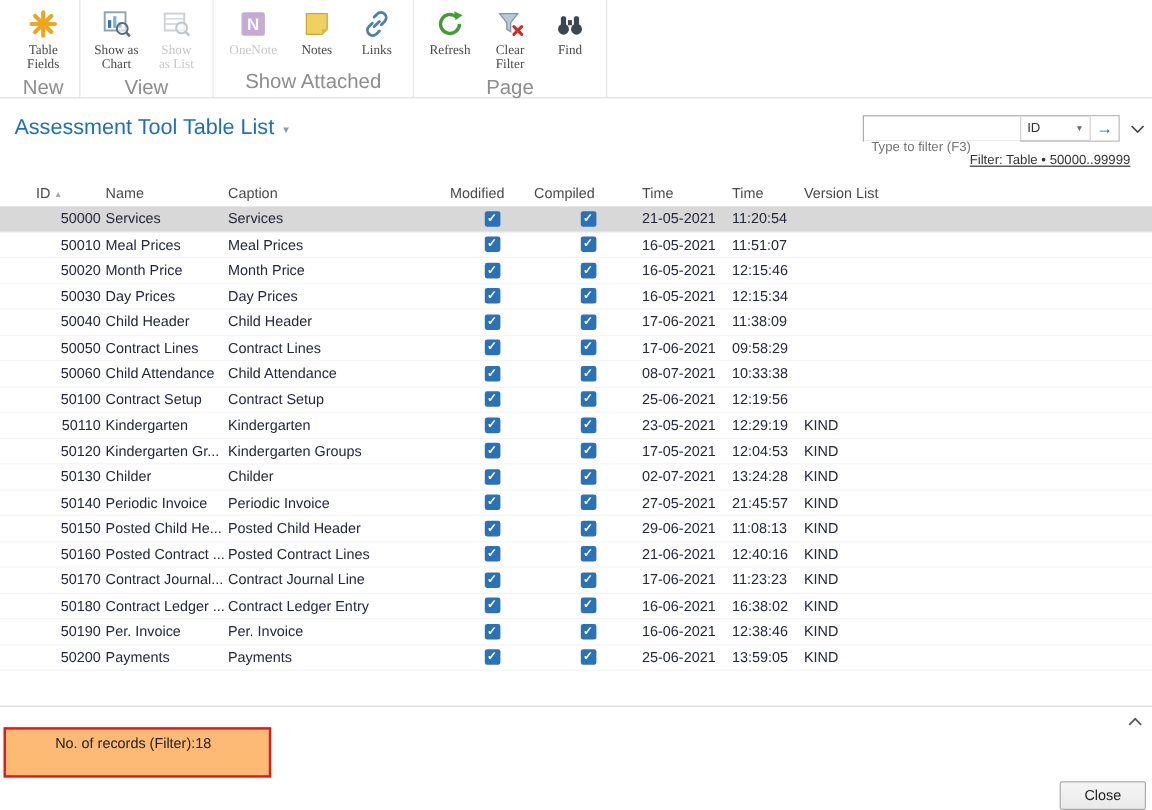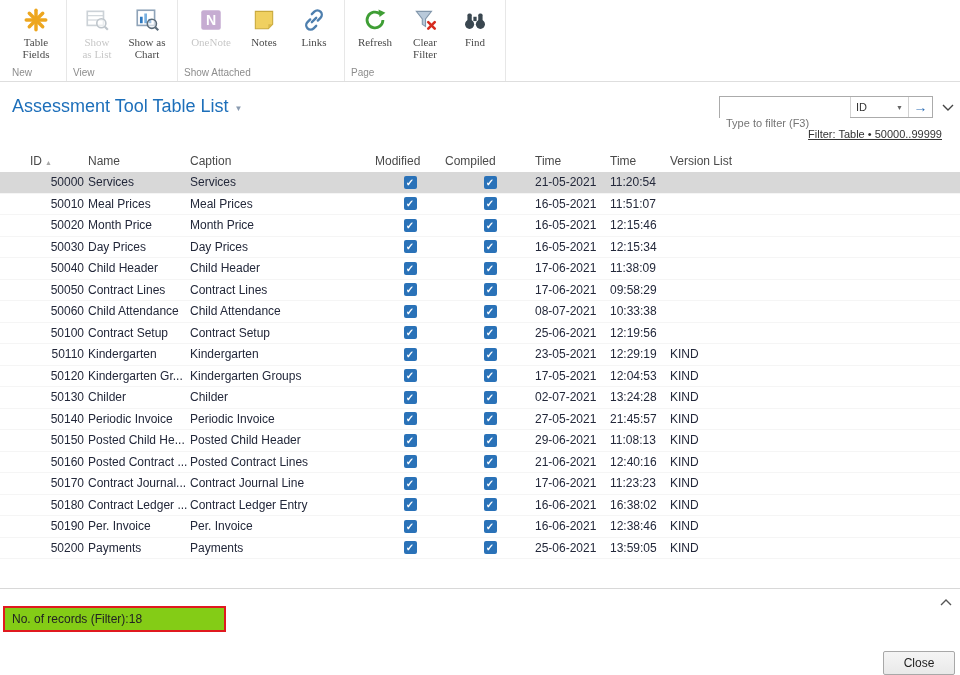--- a/index.html
+++ b/index.html
@@ -5,21 +5,21 @@
   html,body{margin:0;padding:0;}
   body{
     width:960px;height:675px;position:relative;overflow:hidden;
     background:#fff;font-family:"Liberation Sans",sans-serif;color:#333;
   }
   
   .ribbon{position:absolute;top:0;left:0;right:0;height:82px;background:#fff;
     border-bottom:1px solid #dedede;display:flex;align-items:stretch;padding-left:6px;box-sizing:border-box;}
   .ribbon-group{display:flex;flex-direction:column;padding:3px 6px 0 6px;border-right:1px solid #e7e7e7;}
   .group-buttons{display:flex;flex:1;align-items:flex-start;gap:2px;}
-  .group-label{font-size:10px;color:#8d8d8d;padding:1px 0 3px;}
+  .group-label{text-align:center;font-size:17px;color:#8d8d8d;padding:1px 0 3px;}
   .ribbon-btn{display:flex;flex-direction:column;align-items:center;width:46px;padding:2px 1px;border-radius:3px;}
   .ribbon-btn .icon{width:30px;height:30px;display:flex;align-items:center;justify-content:center;}
   .ribbon-btn .lbl{font-size:11px;line-height:12px;color:#4a4a4a;text-align:center;white-space:pre-line;margin-top:1px;font-family:Liberation Serif, serif;}
   .ribbon-btn.disabled{opacity:.5;}
   .ribbon-btn.disabled .lbl{color:#8e8e8e;}
   
   .page-title-wrap{position:absolute;top:96px;left:12px;display:flex;align-items:center;gap:6px;}
   .page-title{font-size:18px;color:var(--title-blue,#1d6fba);}
   .title-caret{font-size:8px;color:#8a9bb0;margin-top:4px;}
   .top-right{position:absolute;top:96px;right:4px;display:flex;align-items:center;gap:9px;}
@@ -41,21 +41,21 @@
   .grid-row{height:21.5px;align-items:center;font-size:12px;color:#23283a;border-bottom:1px solid #f5f5f5;}
   .grid-row.selected{background:var(--selected-row,#d8d8d8);}
   .c-id{text-align:right;padding-right:4px;}
   .c-check{display:flex;justify-content:center;}
   .cbx{width:13px;height:13px;background:var(--checkbox-blue,#2a72b8);border-radius:2px;display:block;}
   .cbx::after{content:"\2713";color:#fff;font-size:10px;line-height:13px;display:block;text-align:center;font-weight:bold;}
   
   .bottom-sep{position:absolute;left:0;right:0;top:588px;border-top:1px solid #d8d8d8;}
   .collapse-chevron{position:absolute;right:8px;top:592px;}
   .records-box{position:absolute;left:3px;top:606px;width:198px;height:22px;border:2px solid var(--annotation-red,#e0191f);
-    background:#84cc16;display:flex;align-items:center;justify-content:flex-start;padding:0 14px 0 7px;font-size:12px;color:#222;box-sizing:content-box;}
+    background:#fdba74;display:flex;align-items:center;justify-content:center;padding:0 14px 16px 7px;font-size:12px;color:#222;box-sizing:content-box;}
   .close-btn{position:absolute;right:5px;top:651px;width:70px;height:22px;background:linear-gradient(#f5f5f5,#e9e9e9);
     border:1px solid #a8a8a8;border-radius:2px;font-size:12px;color:#222;display:flex;align-items:center;justify-content:center;}
 </style>
 </head>
 <body>
 
 <div class="ribbon">
 
   <div class="ribbon-group">
     <div class="group-buttons">
@@ -72,46 +72,46 @@
         </span>
         <span class="lbl">Table
 Fields</span>
       </div>
     </div>
     <div class="group-label">New</div>
   </div>
 
   <div class="ribbon-group">
     <div class="group-buttons">
-      <div class="ribbon-btn disabled">
-        <span class="icon">
-          <svg viewBox="0 0 24 24" width="26" height="26">
-            <rect x="3" y="4" width="15" height="13" fill="#fff" stroke="#9aa7b1" stroke-width="1.5"></rect>
-            <line x1="3" y1="8" x2="18" y2="8" stroke="#9aa7b1"></line>
-              <line x1="3" y1="12" x2="18" y2="12" stroke="#9aa7b1"></line>
-            <circle cx="16" cy="15" r="4.2" fill="rgba(255,255,255,.6)" stroke="#7f8d99" stroke-width="1.5"></circle>
-            <line x1="19.2" y1="18.2" x2="22" y2="21" stroke="#7f8d99" stroke-width="2"></line>
-          </svg>
-        </span>
-        <span class="lbl">Show
-as List</span>
-      </div>
       <div class="ribbon-btn">
         <span class="icon">
           <svg viewBox="0 0 24 24" width="26" height="26">
             <rect x="3" y="3" width="16" height="14" fill="#fff" stroke="#8fa3b8" stroke-width="1.5"></rect>
             <rect x="5.5" y="9" width="2.5" height="6" fill="#2e79c0"></rect>
             <rect x="9.5" y="6" width="2.5" height="9" fill="#7ab1e0"></rect>
             <rect x="13.5" y="11" width="2.5" height="4" fill="#2e79c0"></rect>
             <circle cx="16.5" cy="15.5" r="4.2" fill="rgba(255,255,255,.55)" stroke="#5b6b79" stroke-width="1.5"></circle>
             <line x1="19.6" y1="18.6" x2="22.4" y2="21.4" stroke="#5b6b79" stroke-width="2"></line>
           </svg>
         </span>
         <span class="lbl">Show as
 Chart</span>
+      </div>
+      <div class="ribbon-btn disabled">
+        <span class="icon">
+          <svg viewBox="0 0 24 24" width="26" height="26">
+            <rect x="3" y="4" width="15" height="13" fill="#fff" stroke="#9aa7b1" stroke-width="1.5"></rect>
+            <line x1="3" y1="8" x2="18" y2="8" stroke="#9aa7b1"></line>
+              <line x1="3" y1="12" x2="18" y2="12" stroke="#9aa7b1"></line>
+            <circle cx="16" cy="15" r="4.2" fill="rgba(255,255,255,.6)" stroke="#7f8d99" stroke-width="1.5"></circle>
+            <line x1="19.2" y1="18.2" x2="22" y2="21" stroke="#7f8d99" stroke-width="2"></line>
+          </svg>
+        </span>
+        <span class="lbl">Show
+as List</span>
       </div>
     </div>
     <div class="group-label">View</div>
   </div>
 
   <div class="ribbon-group">
     <div class="group-buttons">
       <div class="ribbon-btn disabled" style="width:52px">
         <span class="icon">
           <svg viewBox="0 0 24 24" width="26" height="26">

